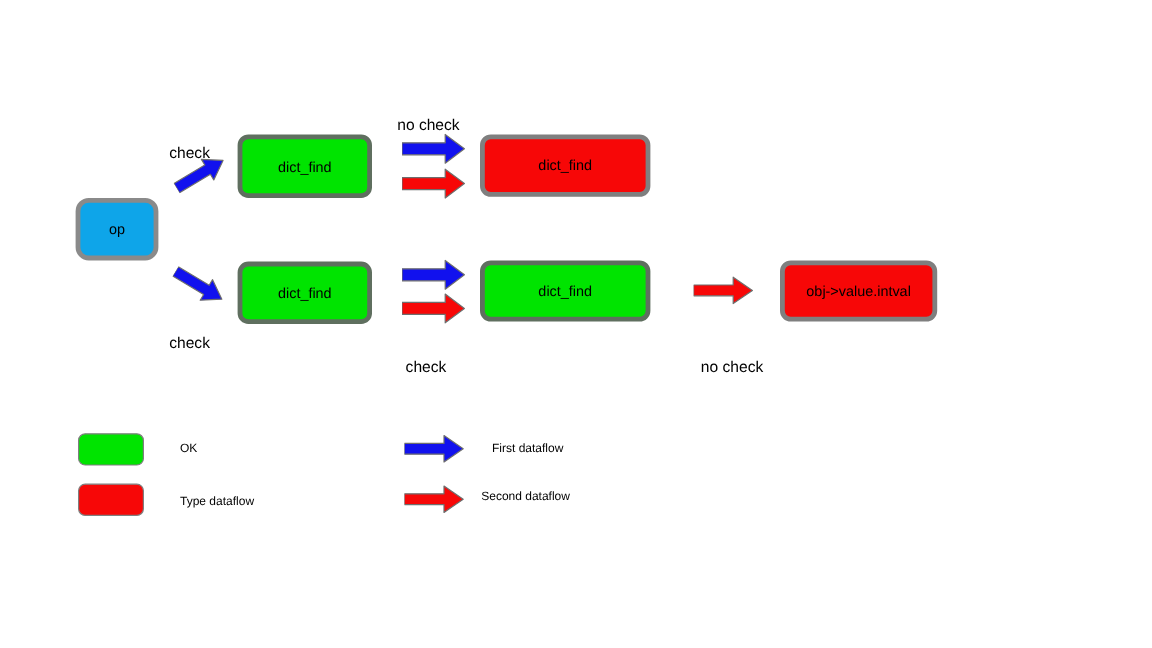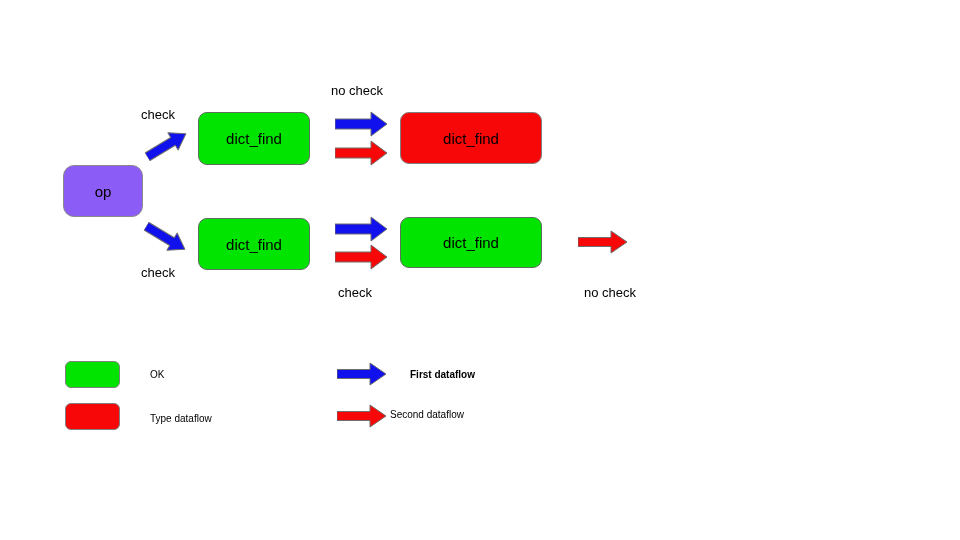--- a/index.html
+++ b/index.html
@@ -3,32 +3,32 @@
 <meta charset="utf-8">
 <style>
   html,body{margin:0;padding:0;}
   body{
     width:960px;height:540px;background:#ffffff;position:relative;overflow:hidden;
     font-family:"Liberation Sans",sans-serif;color:#000;
   }
   .stage{position:absolute;inset:0;}
   .node{
     position:absolute;display:flex;align-items:center;justify-content:center;
-    border:1px solid #a16207;border-radius:9px;font-size:15px;line-height:1;
+    border:4px solid #a16207;border-radius:9px;font-size:12px;line-height:1;
     box-sizing:border-box;text-align:center;
   }
-  .node-op{left:63px;top:165px;width:80px;height:52px;background:#8b5cf6;border-radius:11px;border-color:#8a8a8a;}
+  .node-op{left:63px;top:165px;width:69px;height:52px;background:#0ea5e9;border-radius:11px;border-color:#8a8a8a;}
   .fill-green{background:#00e400;border-color:#5f6f5f;}
   .fill-red{background:#f70707;border-color:#7f7f7f;}
   .n-g1{left:198px;top:112px;width:112px;height:53px;}
   .n-r1{left:400px;top:112px;width:142px;height:52px;}
   .n-g2{left:198px;top:218px;width:112px;height:52px;}
   .n-g3{left:400px;top:217px;width:142px;height:51px;}
   .n-sink{left:650px;top:217px;width:131px;height:51px;}
-  .lbl{position:absolute;font-size:13px;line-height:14px;white-space:nowrap;}
+  .lbl{position:absolute;font-size:13px;line-height:14px;white-space:nowrap;margin-top:13px;}
   .lbl-check1{left:141px;top:108px;}
   .lbl-nocheck1{left:331px;top:84px;}
   .lbl-check2{left:141px;top:266px;}
   .lbl-check3{left:338px;top:286px;}
   .lbl-nocheck2{left:584px;top:286px;}
   .arrow{position:absolute;}
   .a-blue1{left:335px;top:111px;}
   .a-red1{left:335px;top:140px;}
   .a-blue2{left:335px;top:216px;}
   .a-red2{left:335px;top:244px;}
@@ -39,22 +39,22 @@
   .fill-arrow-red{fill:#f70707;stroke:#6e6e6e;stroke-width:1;stroke-linejoin:round;}
   .chip{
     position:absolute;width:55px;height:27px;border:1.5px solid #7f7f7f;border-radius:6px;
     box-sizing:border-box;
   }
   .chip-ok{left:65px;top:361px;background:#00e400;}
   .chip-tc{left:65px;top:403px;background:#f70707;}
   .legend-lbl{position:absolute;font-size:10px;line-height:16px;white-space:nowrap;}
   .ll-ok{left:150px;top:367px;}
   .ll-tc{left:150px;top:411px;}
-  .ll-first{left:410px;top:367px;font-weight:bold;}
-  .ll-second{left:390px;top:407px;}
+  .ll-first{left:410px;top:367px;}
+  .ll-second{left:401px;top:407px;}
   .a-legend-blue{left:337px;top:362px;}
   .a-legend-red{left:337px;top:404px;}
 </style>
 </head>
 <body>
 
 <div class="stage">
 
   <div class="node node-op">
     <span>op</span>
@@ -104,20 +104,23 @@
   </div>
 
   <span class="lbl lbl-check3">check</span>
 
   <svg class="arrow a-red3" width="50" height="24" viewBox="0 0 50 24">
     <polygon class="fill-arrow-red" points="0,7.5 33,7.5 33,1 49,12 33,23 33,16.5 0,16.5"></polygon>
   </svg>
 
   <span class="lbl lbl-nocheck2">no check</span>
 
+  <div class="node fill-red n-sink">
+    <span>obj-&gt;value.intval</span>
+  </div>
 
   <div class="chip chip-ok"></div>
   <span class="legend-lbl ll-ok">OK</span>
 
   <div class="chip chip-tc"></div>
   <span class="legend-lbl ll-tc">Type dataflow</span>
 
   <svg class="arrow a-legend-blue" width="50" height="24" viewBox="0 0 50 24">
     <polygon class="fill-arrow-blue" points="0,7.5 33,7.5 33,1 49,12 33,23 33,16.5 0,16.5"></polygon>
   </svg>

